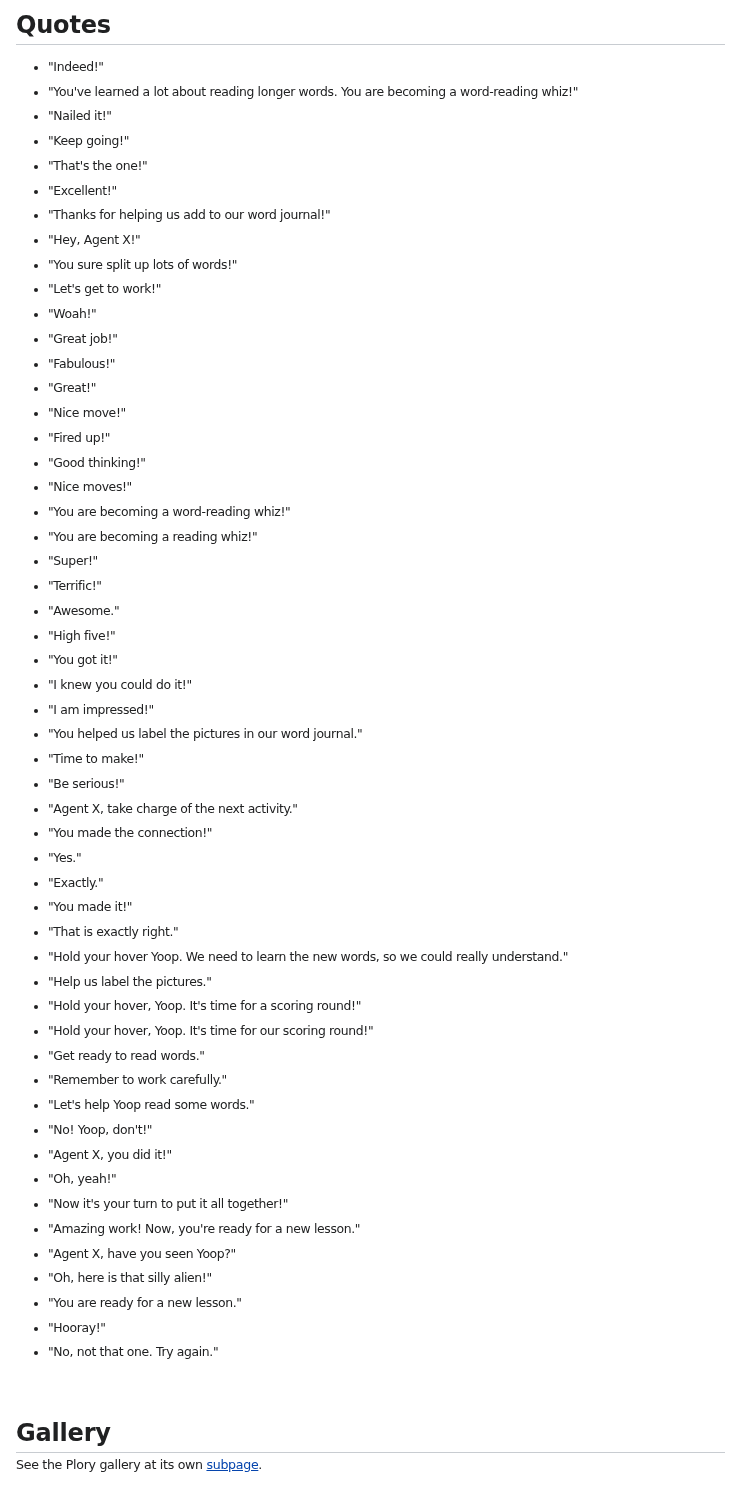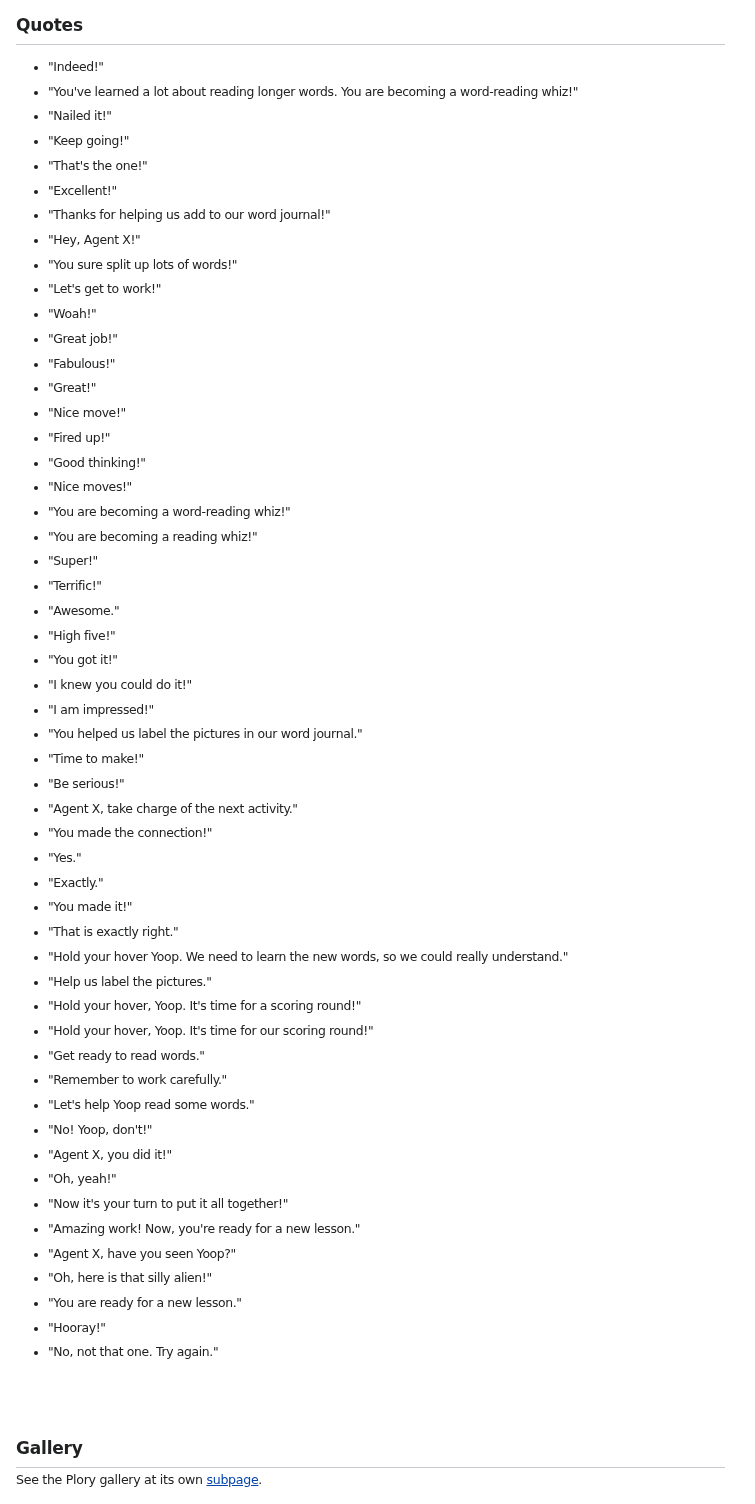--- a/index.html
+++ b/index.html
@@ -5,21 +5,21 @@
   html, body { margin: 0; padding: 0; background: #ffffff; }
   body {
     width: 755px; height: 1504px; overflow: hidden;
     font-family: "DejaVu Sans", sans-serif;
     color: #202122;
   }
   .content { position: relative; padding: 0 30px 0 16px; }
   h2 {
     font-family: "DejaVu Sans", sans-serif;
     font-weight: bold;
-    font-size: 17px;
+    font-size: 24px;
     color: #202122;
     margin: 0;
     padding: 0 0 6px 0;
     border-bottom: 1px solid #c8ccd1;
     line-height: 26px;
     letter-spacing: -0.2px;
   }
   #quotes-heading { margin-top: 12px; }
   ul.quotes {
     list-style: none;
@@ -37,21 +37,21 @@
     color: #202122;
   }
   ul.quotes li::before {
     content: "";
     position: absolute;
     left: 2px; top: 11px;
     width: 4px; height: 4px;
     border-radius: 50%;
     background: #202122;
   }
-  #gallery-heading { margin-top: 70px; }
+  #gallery-heading { margin-top: 55px; }
   p.gallery-text {
     font-size: 12.6px;
     margin: 4px 0 0 0;
     letter-spacing: -0.3px;
   }
   a.subpage-link {
     color: #0645ad;
     text-decoration: underline;
   }
 </style>

